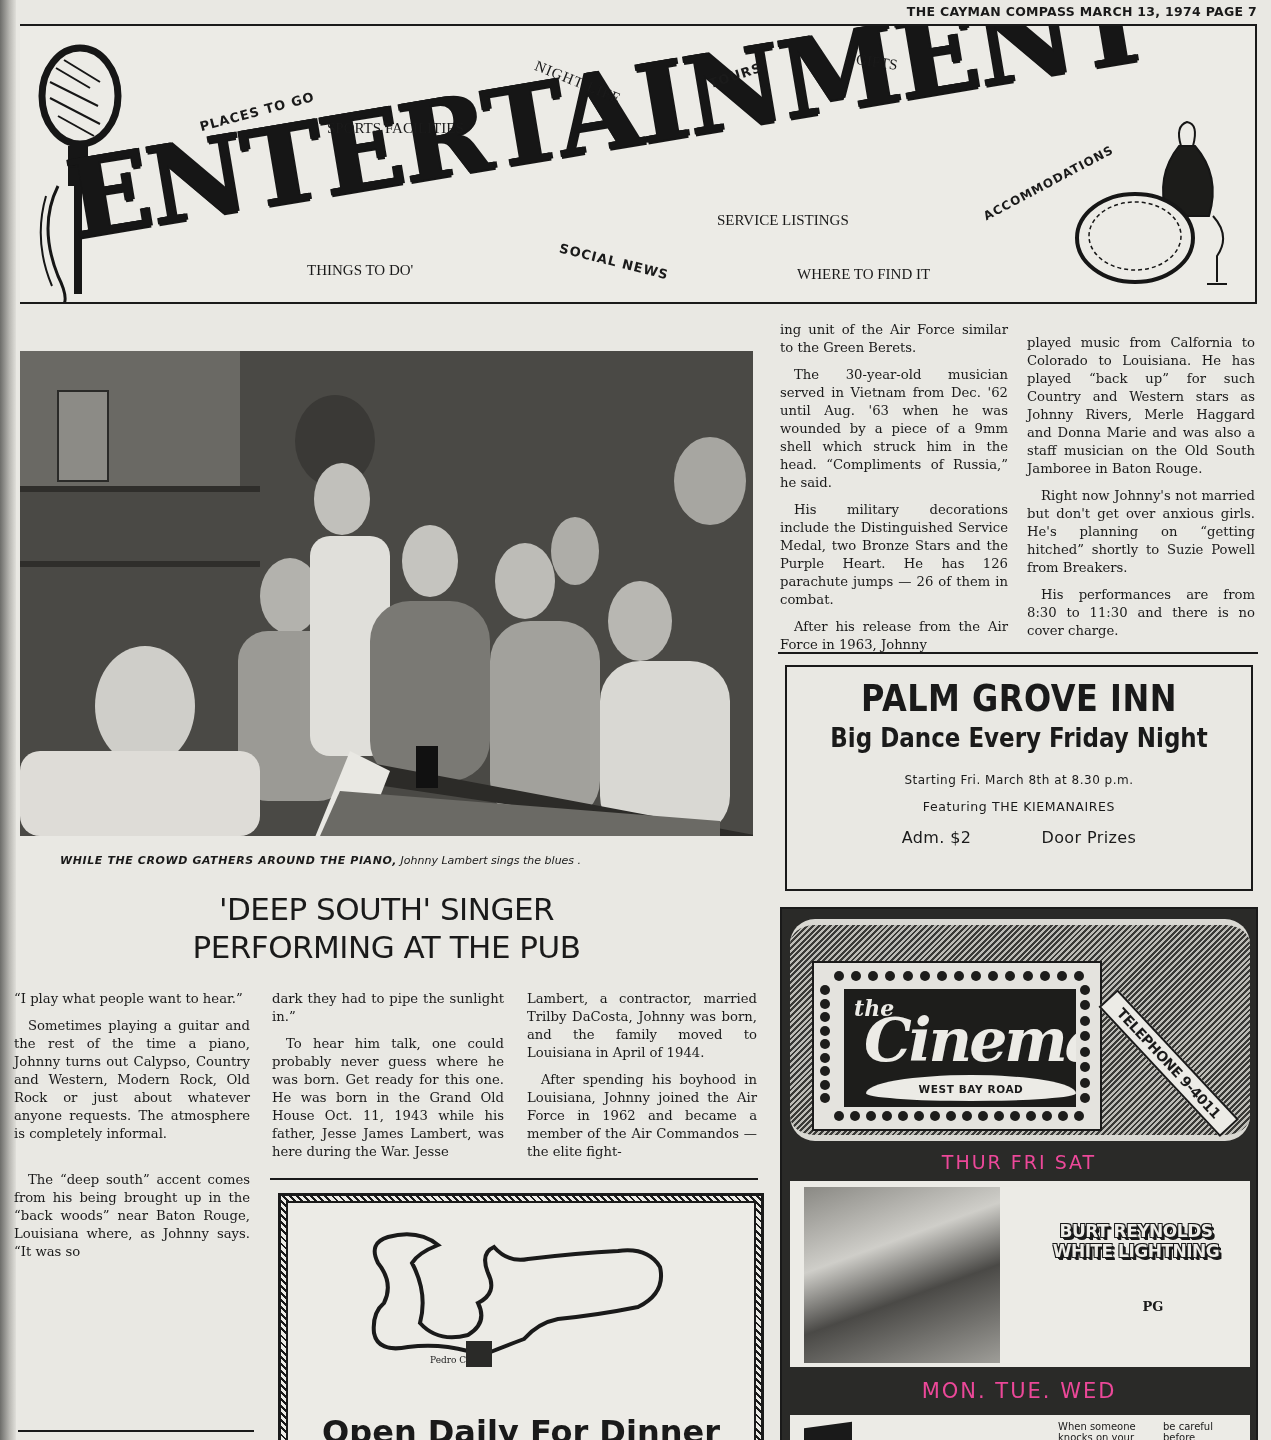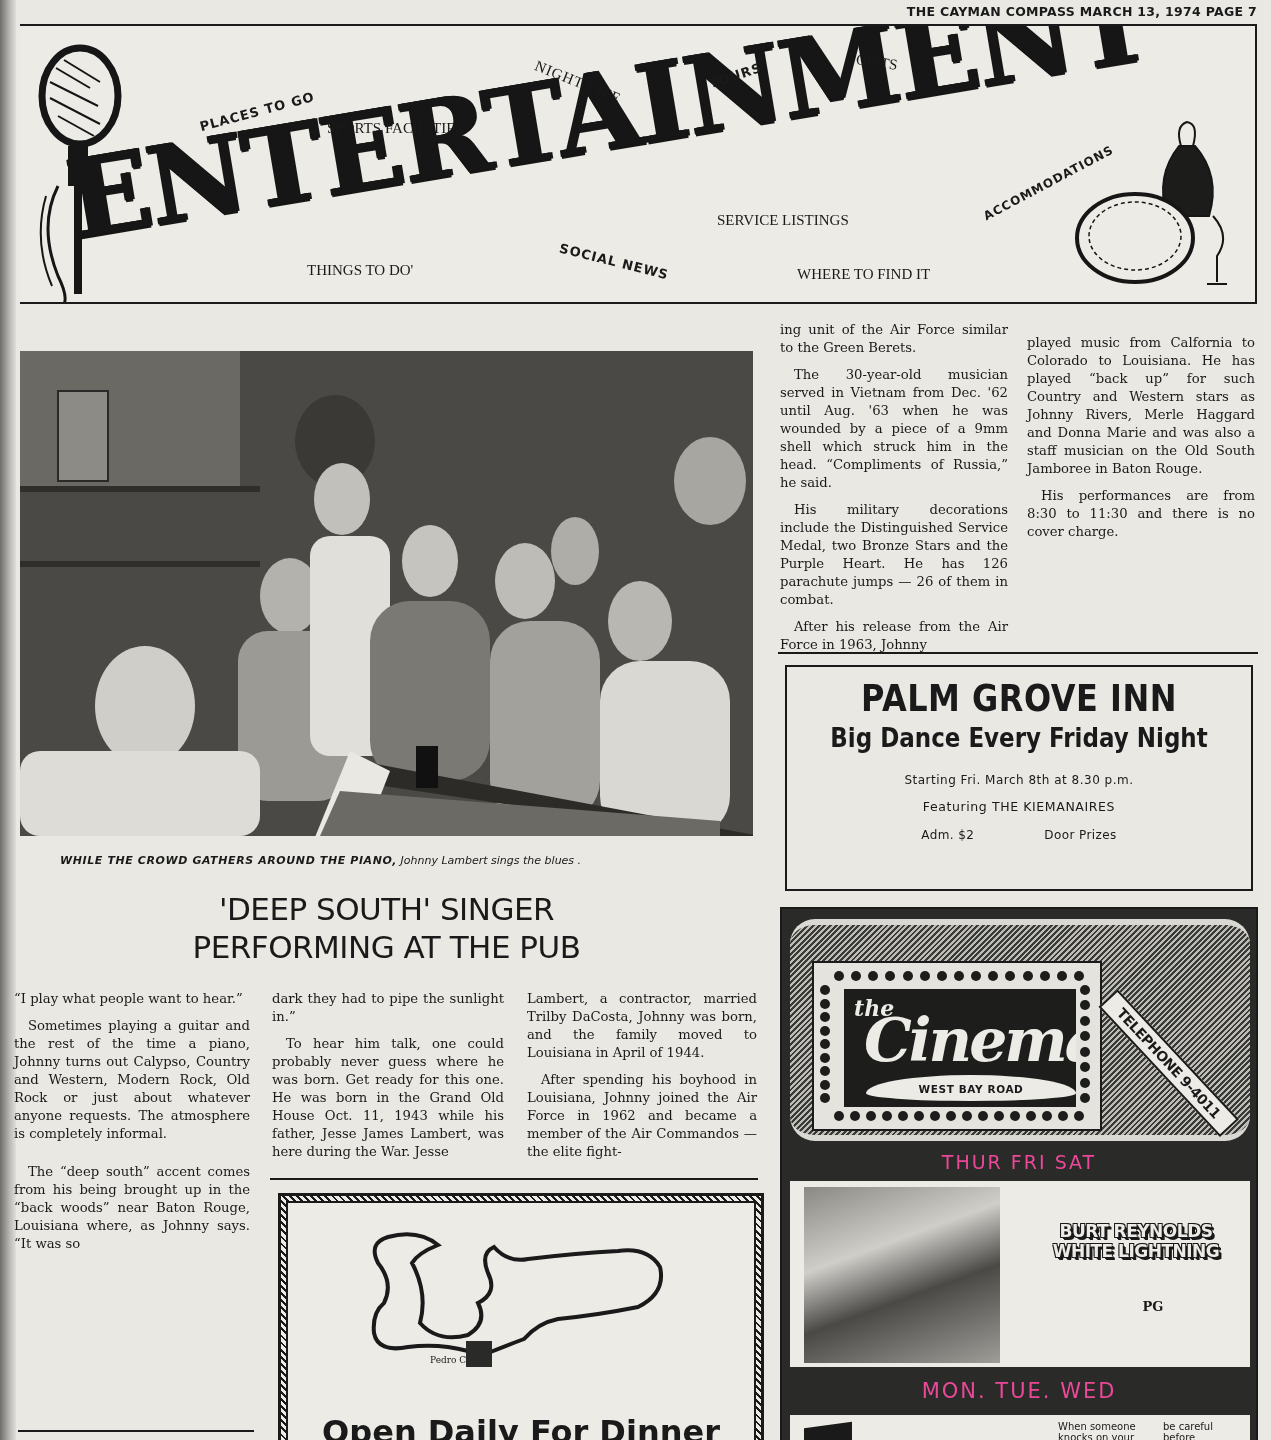--- a/index.html
+++ b/index.html
@@ -76,21 +76,21 @@
 
   
   .palm {
     position: absolute; left: 785px; top: 665px; width: 468px; height: 226px;
     border: 2px solid #1a1a1a; text-align: center; font-family: "DejaVu Sans", sans-serif;
   }
   .palm .p1 { font-weight: bold; font-size: 32px; margin-top: 12px; letter-spacing: 0.5px; transform: scaleY(1.15); }
   .palm .p2 { font-weight: bold; font-size: 23px; margin-top: 8px; transform: scaleY(1.15); }
   .palm .p3 { font-size: 12px; margin-top: 22px; letter-spacing: 0.5px; }
   .palm .p4 { font-size: 12.5px; margin-top: 12px; letter-spacing: 0.6px; }
-  .palm .p5 { font-size: 12px; margin-top: 14px; letter-spacing: 0.4px; display: flex; justify-content: center; gap: 70px; }
+  .palm .p5 { font-size: 16px; margin-top: 14px; letter-spacing: 0.4px; display: flex; justify-content: center; gap: 70px; }
 
   
   .cinema {
     position: absolute; left: 780px; top: 907px; width: 478px; height: 540px;
     background: #2a2a28; border: 2px solid #1a1a1a;
   }
   .cin-top {
     position: absolute; left: 8px; top: 10px; width: 460px; height: 222px;
     background: repeating-linear-gradient(135deg, #3a3a37 0 2px, #bdbcb6 2px 4px);
     border-top: 6px solid #d9d8d2; border-bottom: 6px solid #d9d8d2; border-radius: 25px;
@@ -221,21 +221,21 @@
 </div>
 
 <div class="headline">
   <div>'DEEP SOUTH' SINGER</div>
   <div>PERFORMING AT THE PUB</div>
 </div>
 
 <div class="col" style="left:14px;top:990px;width:236px;">
   <p class="noindent">“I play what people want to hear.”</p>
   <p>Sometimes playing a guitar and the rest of the time a piano, Johnny turns out Calypso, Country and Western, Modern Rock, Old Rock or just about whatever anyone requests. The atmosphere is completely informal.</p>
-  <p style="margin-top:20px;">The “deep south” accent comes from his being brought up in the “back woods” near Baton Rouge, Louisiana where, as Johnny says. “It was so</p>
+  <p style="margin-top:28px;">The “deep south” accent comes from his being brought up in the “back woods” near Baton Rouge, Louisiana where, as Johnny says. “It was so</p>
 </div>
 <div class="rule" style="left:18px;top:1430px;width:236px;"></div>
 
 <div class="col" style="left:272px;top:990px;width:232px;">
   <p class="noindent">dark they had to pipe the sunlight in.”</p>
   <p>To hear him talk, one could probably never guess where he was born. Get ready for this one. He was born in the Grand Old House Oct. 11, 1943 while his father, Jesse James Lambert, was here during the War. Jesse</p>
 </div>
 
 <div class="col" style="left:527px;top:990px;width:230px;">
   <p class="noindent">Lambert, a contractor, married Trilby DaCosta, Johnny was born, and the family moved to Louisiana in April of 1944.</p>
@@ -244,20 +244,21 @@
 <div class="rule" style="left:270px;top:1178px;width:488px;"></div>
 
 <div class="col" style="left:780px;top:321px;width:228px;">
   <p class="noindent">ing unit of the Air Force similar to the Green Berets.</p>
   <p>The 30-year-old musician served in Vietnam from Dec. '62 until Aug. '63 when he was wounded by a piece of a 9mm shell which struck him in the head. “Compliments of Russia,” he said.</p>
   <p>His military decorations include the Distinguished Service Medal, two Bronze Stars and the Purple Heart. He has 126 parachute jumps — 26 of them in combat.</p>
   <p>After his release from the Air Force in 1963, Johnny</p>
 </div>
 <div class="col" style="left:1027px;top:334px;width:228px;">
   <p class="noindent">played music from Calfornia to Colorado to Louisiana. He has played “back up” for such Country and Western stars as Johnny Rivers, Merle Haggard and Donna Marie and was also a staff musician on the Old South Jamboree in Baton Rouge.</p>
+  <p>Right now Johnny's not married but don't get over anxious girls. He's planning on “getting hitched” shortly to Suzie Powell from Breakers.</p>
   <p>His performances are from 8:30 to 11:30 and there is no cover charge.</p>
 </div>
 <div class="rule" style="left:778px;top:652px;width:480px;"></div>
 
 <div class="palm">
   <div class="p1">PALM GROVE INN</div>
   <div class="p2">Big Dance Every Friday Night</div>
   <div class="p3">Starting Fri. March 8th   at 8.30 p.m.</div>
   <div class="p4">Featuring THE KIEMANAIRES</div>
   <div class="p5">

